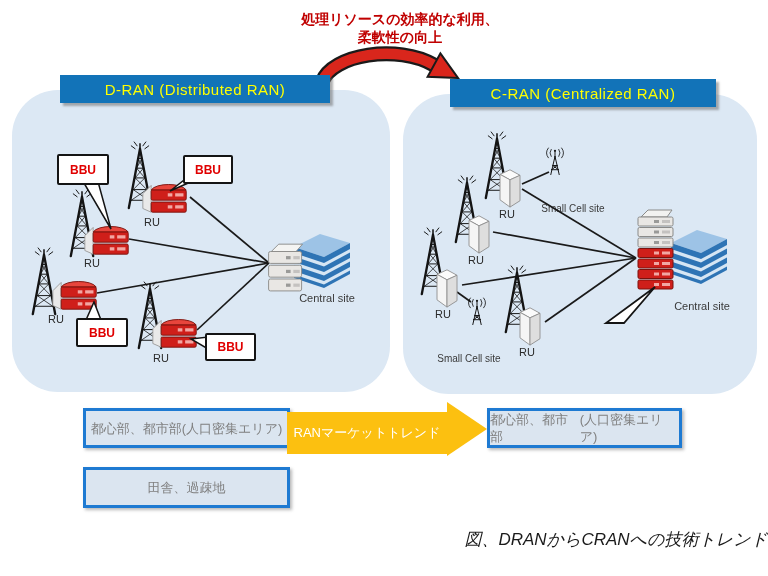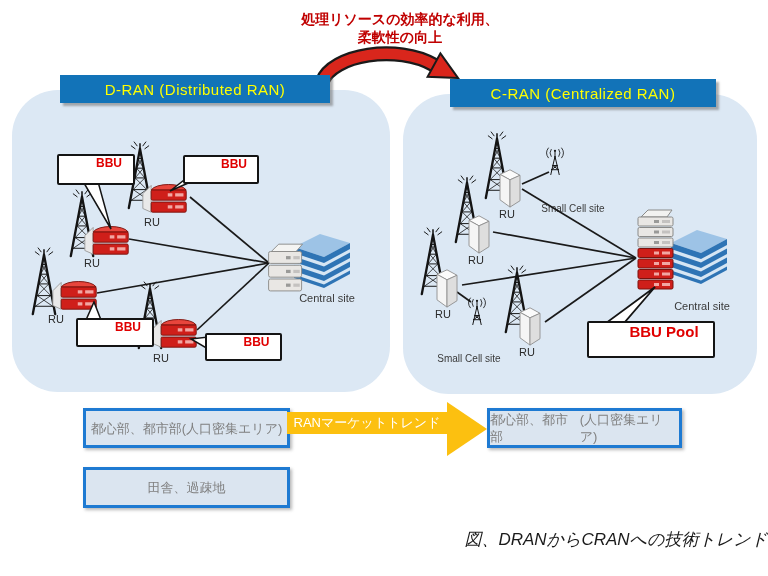--- a/index.html
+++ b/index.html
@@ -12,22 +12,22 @@
   
   .hdr{background:#1273b8;color:#ffff00;font-size:15px;display:flex;align-items:center;
        justify-content:center;box-shadow:3px 3px 2px rgba(110,110,110,.55);letter-spacing:.5px;margin-top:7px;}
   
   .panel{background:#dce8f4;border-radius:46px;}
   
   .ru{font-size:11px;color:#2b2b2b;text-align:center;}
   .sitelabel{font-size:11px;color:#3a3a3a;text-align:center;}
   .scslabel{font-size:10px;color:#3a3a3a;text-align:center;white-space:nowrap;margin-top:21px;}
   .callout{background:#ffffff;border:2px solid #141414;border-radius:2px;display:flex;
-           justify-content:center;color:#e00000;font-weight:bold;
-           font-size:12px;z-index:6;padding-left:26px;}
+           align-items:center;justify-content:center;color:#e00000;font-weight:bold;
+           font-size:12px;z-index:6;}
   .callout.big{font-size:15px;}
   svg.lines{left:0;top:0;z-index:1;pointer-events:none;}
   svg.tails{left:0;top:0;z-index:5;pointer-events:none;}
   .icon{z-index:3;}
   .icon-back{z-index:2;}
   
   .areabox{background:#dbe5f0;border:3px solid #1e7ad2;display:flex;
            align-items:center;justify-content:center;color:#7f7f7f;font-size:13px;
            line-height:17px;box-shadow:2px 2px 3px rgba(100,100,100,.45);}
   .marrow-body{background:#fcc010;display:flex;align-items:center;justify-content:center;
@@ -273,31 +273,28 @@
         <use href="#sym-building"></use>
       </svg>
     <svg class="abs icon" style="left:231px;top:114px;width:44px;height:84px">
         <use href="#sym-stack"></use>
       </svg>
     <div class="abs sitelabel" style="left:254px;top:206px;width:90px">Central site</div>
 
     <svg class="abs tails" width="354" height="300">
       <polygon points="203,229 221,229 252,193" fill="#ffffff" stroke="#141414" stroke-width="1.8"></polygon>
     </svg>
-    <div class="abs callout big" style="left:184px;top:227px;width:98px;height:33px">
-      <span>BBU Pool</span>
-    </div>
   </div>
 
   <div class="abs areabox" style="left:83px;top:408px;width:201px;height:34px">
     <div>都心部、都市部</div>
     <div>(人口密集エリア)</div>
   </div>
 
-  <div class="abs marrow-body" style="left:287px;top:412px;width:160px;height:22px">
+  <div class="abs marrow-body" style="left:287px;top:412px;width:160px;height:42px">
     <span>RANマーケットトレンド</span>
   </div>
   <div class="abs marrow-head" style="left:447px;top:402px"></div>
 
   <div class="abs areabox" style="left:487px;top:408px;width:189px;height:34px">
     <div>都心部、都市部</div>
     <div>(人口密集エリア)</div>
   </div>
 
   <div class="abs areabox" style="left:83px;top:467px;width:201px;height:35px">

